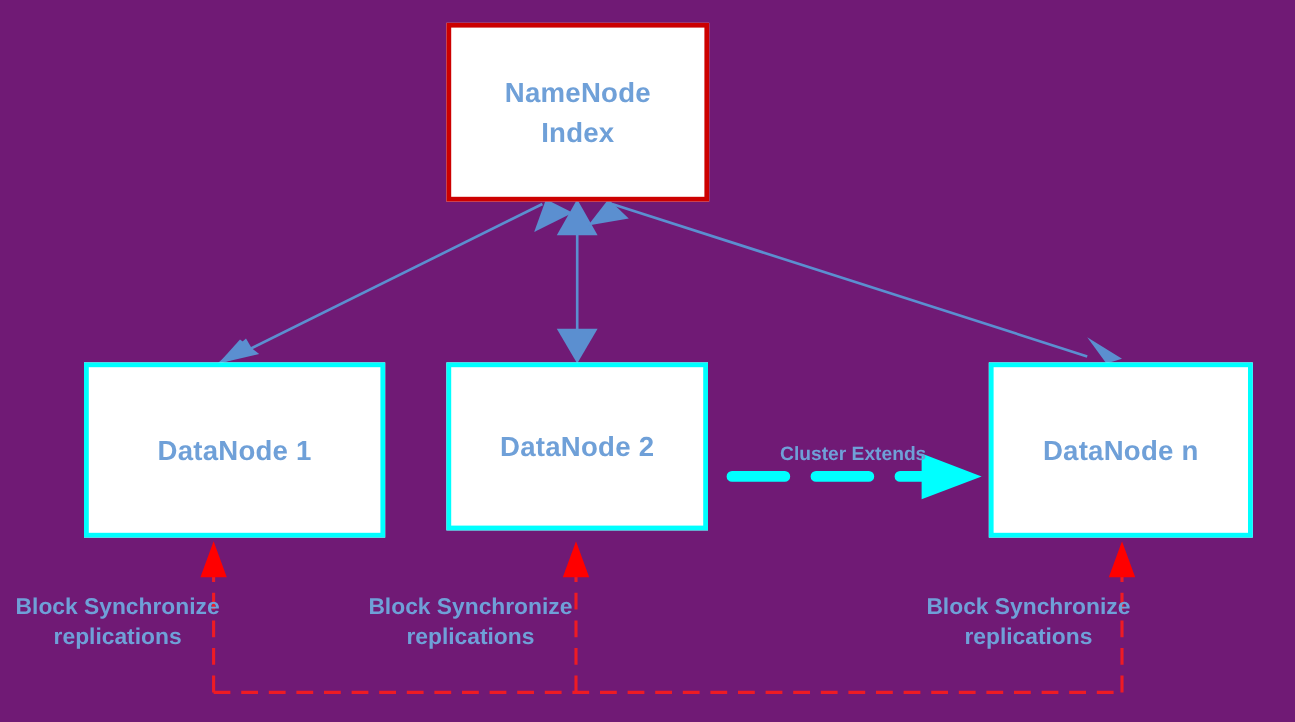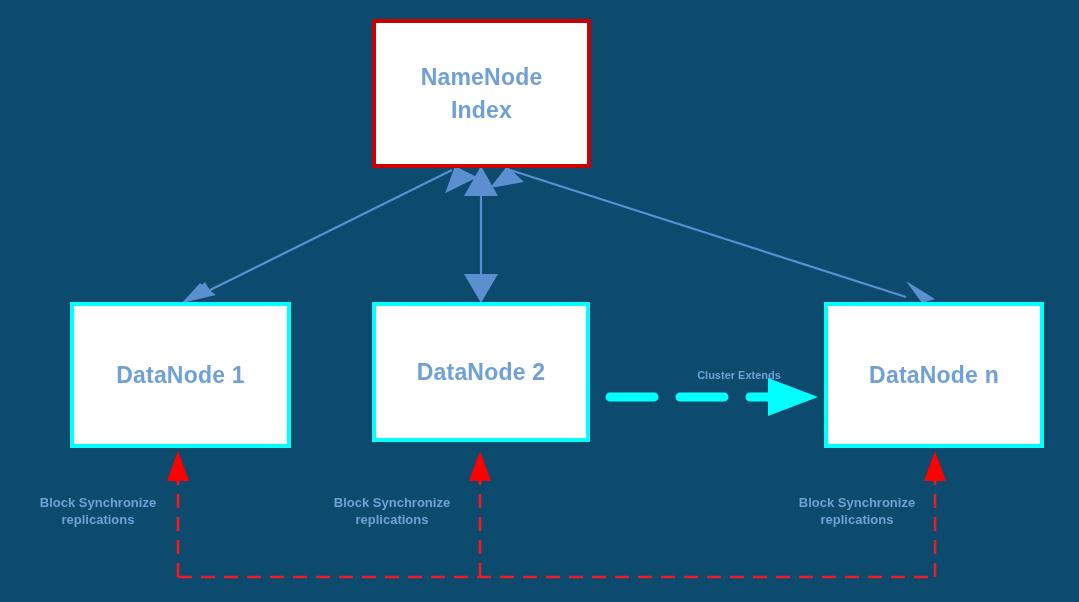--- a/index.html
+++ b/index.html
@@ -7,21 +7,21 @@
     padding: 0;
     background: #ffffff;
   }
   body {
     font-family: "Liberation Sans", sans-serif;
   }
   #canvas {
     position: relative;
     width: 1079px;
     height: 602px;
-    background: #0c4a6e;
+    background: #701a75;
     overflow: hidden;
   }
   #diagram-svg {
     position: absolute;
     left: 0;
     top: 0;
     width: 1079px;
     height: 602px;
   }
   .node-box {
@@ -43,21 +43,21 @@
   #namenode-box {
     left: 372px;
     top: 19px;
     width: 219px;
     height: 149px;
     border: 4px solid #cc0000;
   }
   #datanode1-box {
     left: 70px;
     top: 302px;
-    width: 221px;
+    width: 251px;
     height: 146px;
     border: 4px solid #00ffff;
     justify-content: center;
   }
   #datanode2-box {
     left: 372px;
     top: 302px;
     width: 218px;
     height: 140px;
     border: 4px solid #00ffff;
@@ -67,30 +67,30 @@
     top: 302px;
     width: 220px;
     height: 146px;
     border: 4px solid #00ffff;
     text-align: right;
   }
   .edge-label {
     position: absolute;
     color: #6fa0d8;
     font-weight: bold;
-    font-size: 13px;
+    font-size: 19px;
     line-height: 1.32;
     text-align: center;
     white-space: pre-line;
   }
   #cluster-extends-label {
-    left: 644px;
+    left: 616px;
     top: 368px;
     width: 190px;
-    font-size: 11px;
+    font-size: 16px;
   }
   #sync-label-1 {
     left: 6px;
     top: 494px;
     width: 184px;
   }
   #sync-label-2 {
     left: 300px;
     top: 494px;
     width: 184px;

